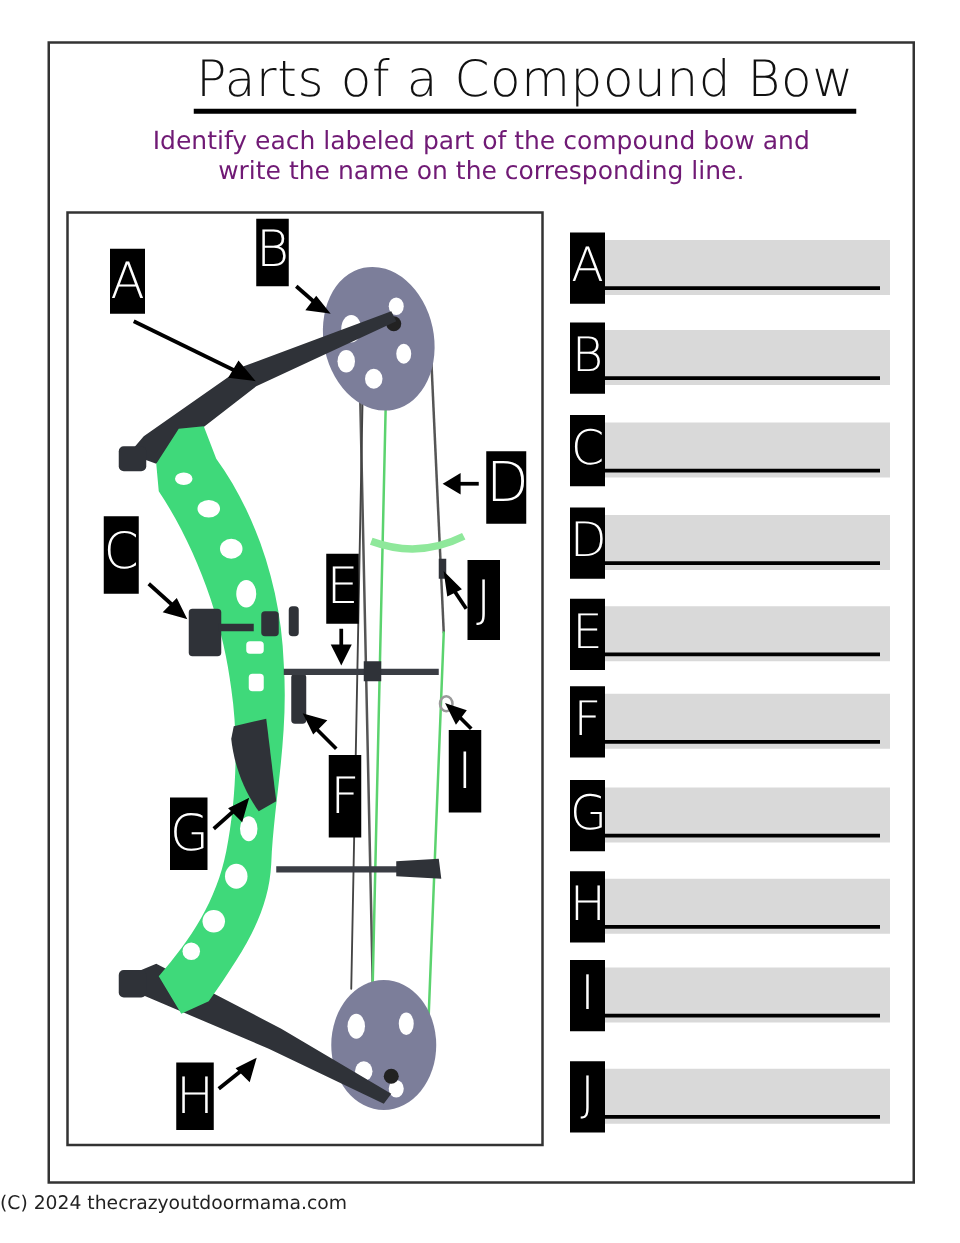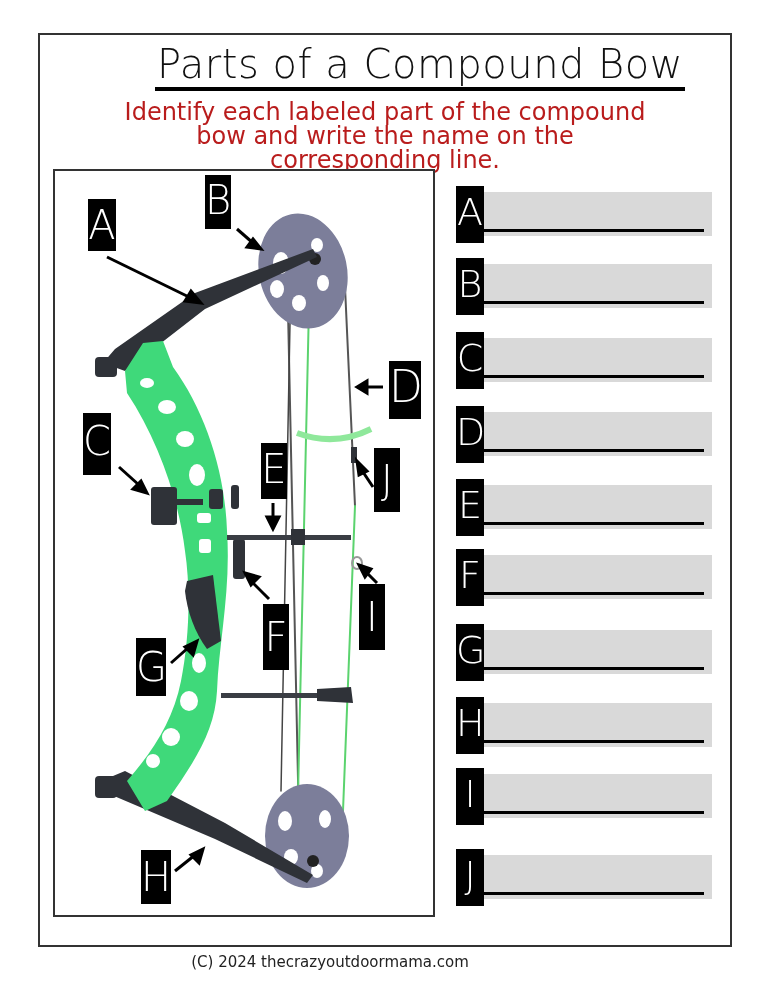--- a/index.html
+++ b/index.html
@@ -5,32 +5,32 @@
   html, body { margin:0; padding:0; background:#ffffff; }
   body { width:768px; height:994px; position:relative; overflow:hidden;
          font-family:"DejaVu Sans", sans-serif; color:#111; }
   .page-border { position:absolute; left:38px; top:33px; width:694px; height:914px;
                  border:2px solid #333; box-sizing:border-box; }
   .title { position:absolute; left:0; width:768px; top:38px; text-align:center;
            font-family:"DejaVu Sans", sans-serif; font-weight:300; font-size:40px;
            letter-spacing:0.5px; line-height:52px;padding-left:36px; }
   .title span { border-bottom:4px solid #000; padding:0 2px; }
   .subtitle { position:absolute; left:120px; width:530px; top:100px; text-align:center;
-              font-size:24px; line-height:24px; color:#b91c1c; }
+              font-size:20px; line-height:24px; color:#701a75; }
   .image-frame { position:absolute; left:53px; top:169px; width:382px; height:748px;
                  border:2px solid #333; box-sizing:border-box; background:#fff; overflow:hidden; }
   .image-frame svg { position:absolute; left:0; top:0; }
   .callout { position:absolute; background:#000; color:#fff; text-align:center;
              font-family:"DejaVu Sans", sans-serif; font-weight:200; }
   .answer-row { position:absolute; left:456px; height:48px; width:256px; }
   .answer-band { position:absolute; left:20px; top:6px; height:44px; right:0; background:#d9d9d9; }
   .answer-line { position:absolute; left:24px; right:8px; top:43px; height:3px; background:#000; }
   .answer-letter { position:absolute; left:0; top:0; width:28px; height:57px; background:#000;
                    color:#fff; font-size:38px; font-weight:200; line-height:52px; text-align:center; }
-  .footer { position:absolute; left:0; width:660px; top:953px; text-align:center;
+  .footer { position:absolute; left:0; width:660px; top:953px; 
             font-size:15px; color:#222; }
 </style>
 </head>
 <body>
 
 <div class="page-border"></div>
 
 <div class="title"><span>Parts of a Compound Bow</span></div>
 <div class="subtitle">Identify each labeled part of the compound bow and write the name on the corresponding line.</div>
 

